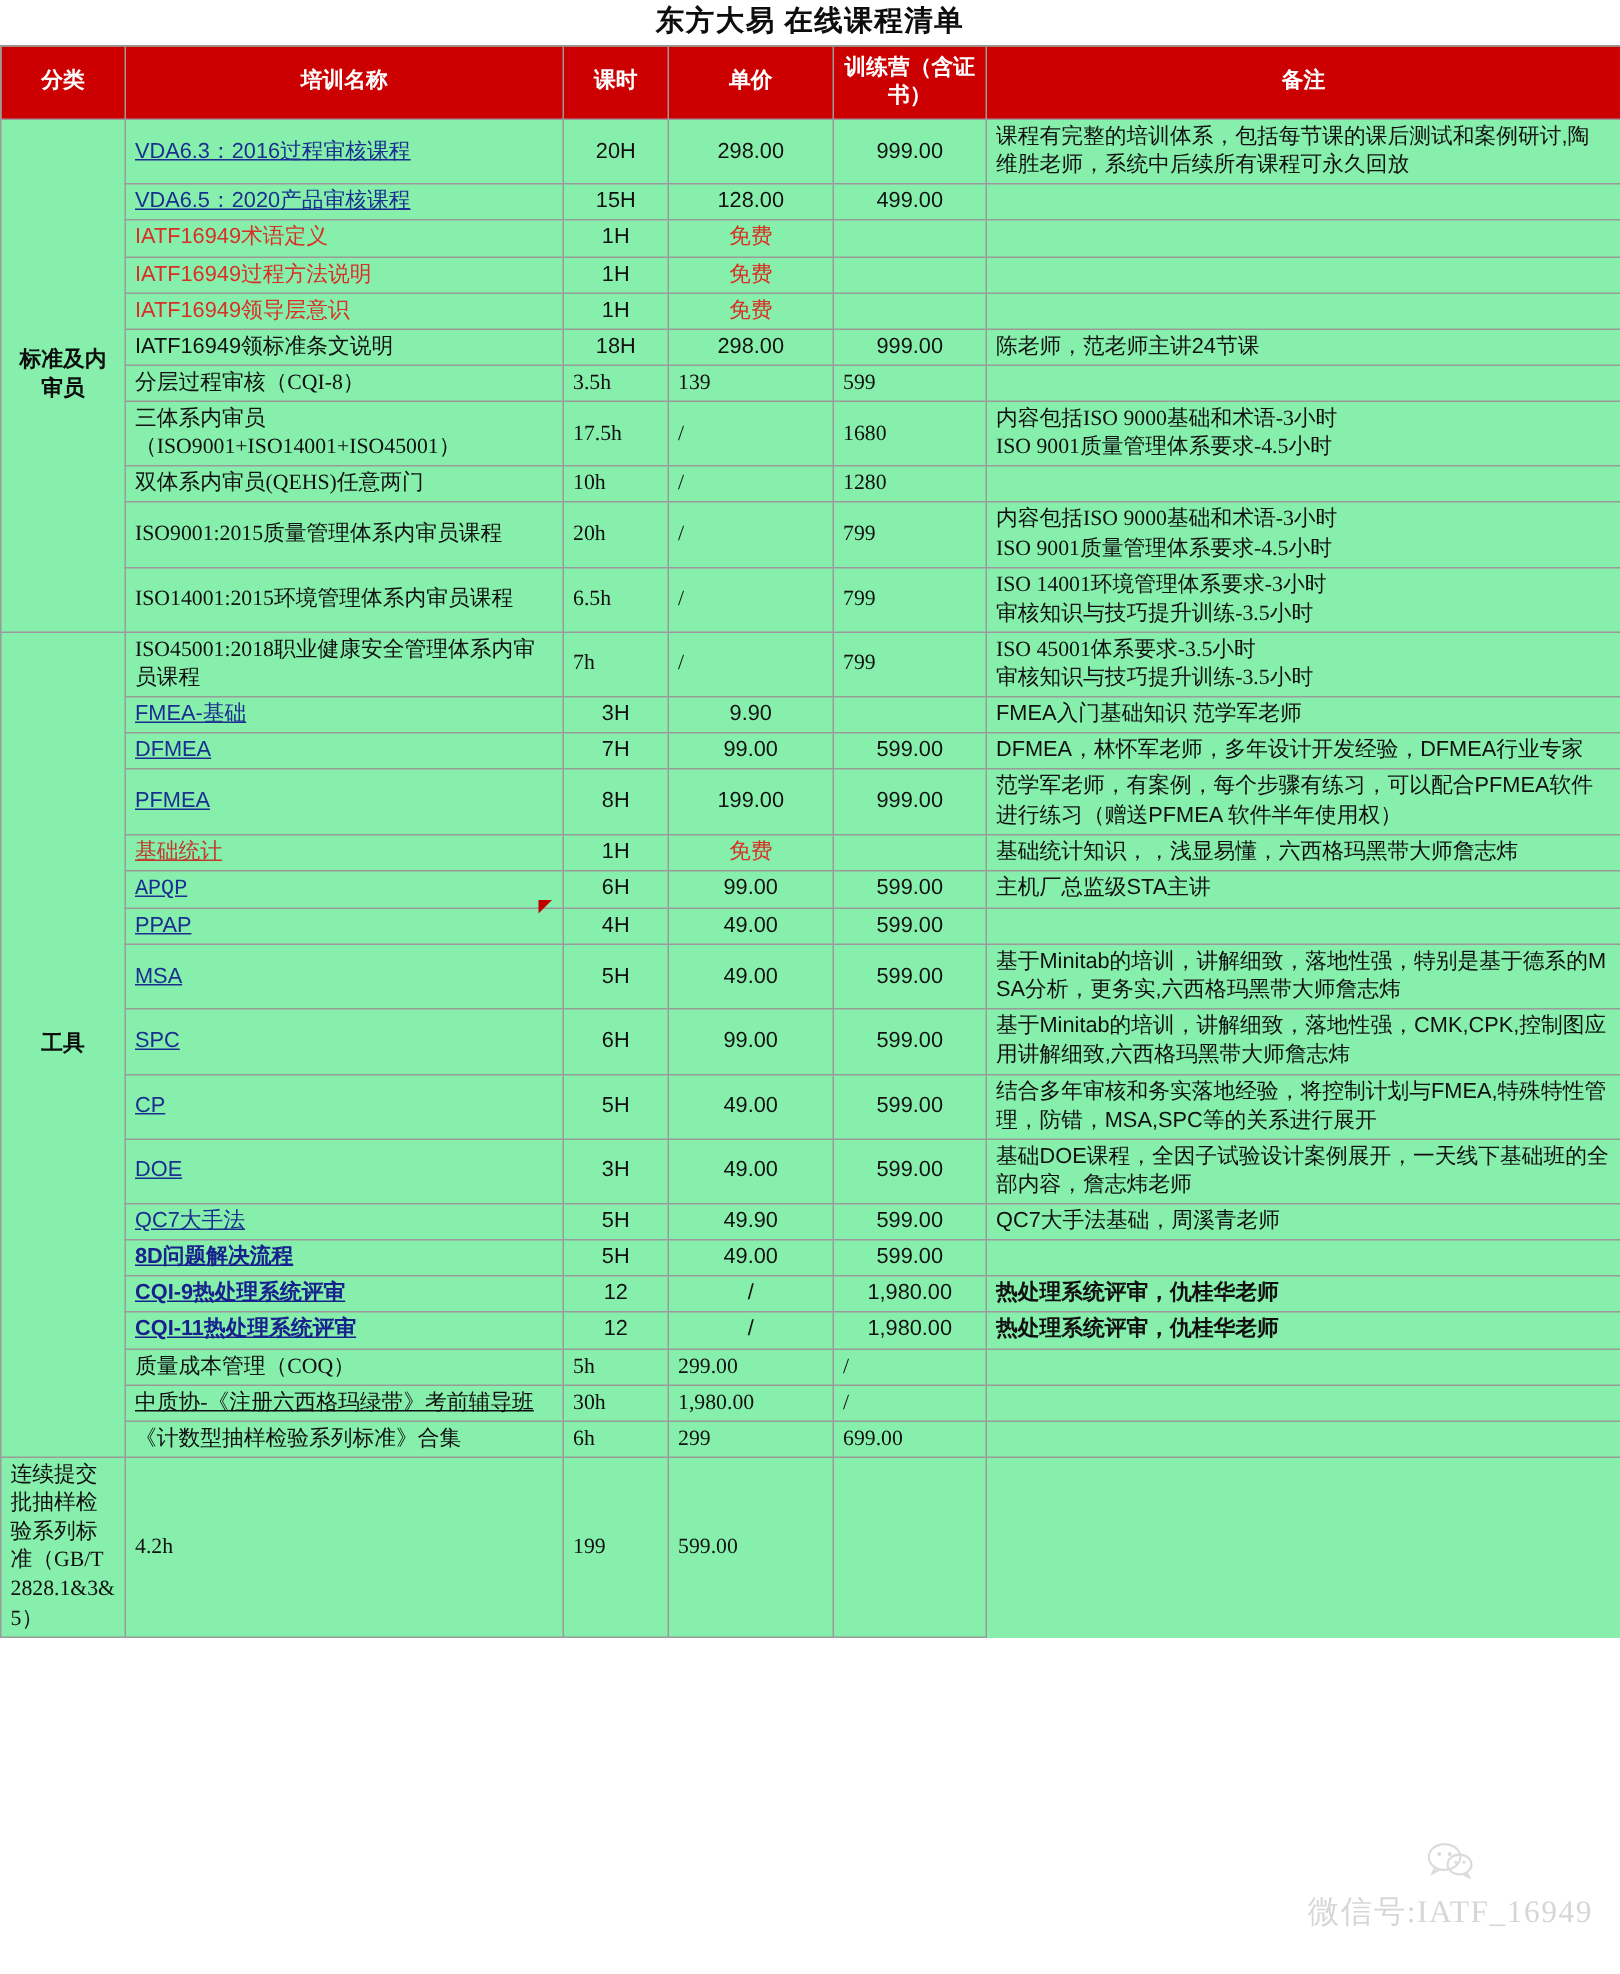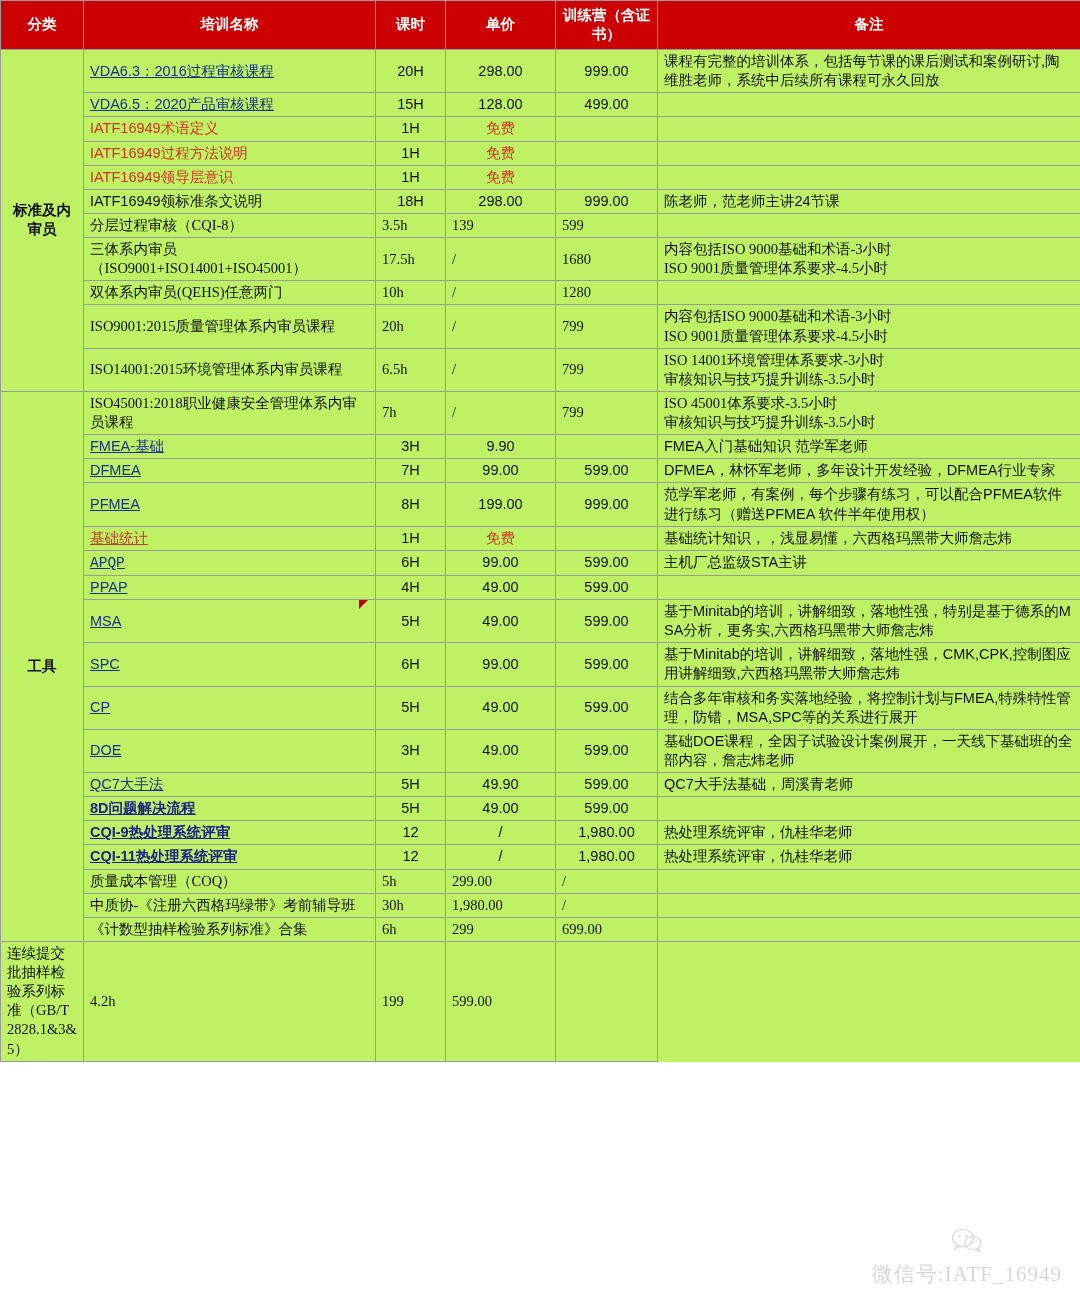--- a/index.html
+++ b/index.html
@@ -30,21 +30,21 @@
     font-family:"Liberation Serif","DejaVu Serif",serif;
     color:#0d0d0d;
     background:#fff;
   }
 
   
   table.course{
     width:1080px;
     border-collapse:collapse;
     table-layout:fixed;
-    background:#bef264;
+    background:#86efac;
   }
   table.course td, table.course th{
     border:1px solid #9a9a9a;
     padding:2px 6px;
     vertical-align:middle;
     font-size:14.5px;
     line-height:1.32;
     word-break:break-all;
   }
 
@@ -88,21 +88,21 @@
   .lnk-b{color:#17228c;text-decoration:underline;font-weight:bold;}
   .red{color:#d93025;}
   .red-u{color:#c0392b;text-decoration:underline;}
   .plain{color:#111;}
 
   
   td.ctr{text-align:center;}
   td.lft{text-align:left;}
   td.free{text-align:center;color:#d93025;font-weight:normal;}
   td.remark{text-align:left;font-size:14px;line-height:1.4;}
-  td.remark.b{font-weight:normal;}
+  td.remark.b{font-weight:bold;}
 
   
   .sans{font-family:"Liberation Sans","DejaVu Sans",sans-serif;}
   .serif{font-family:"Liberation Serif","DejaVu Serif",serif;}
 
   
   .tri-marker{
     position:absolute;
     left:359px;
     top:600px;
@@ -130,20 +130,21 @@
     white-space:nowrap;
     flex-direction:column;
   }
   .watermark svg{display:block;}
 </style>
 </head>
 <body>
 
 <div class="page">
 
+  <div class="doc-title">东方大易  在线课程清单</div>
 
   <table class="course">
     <colgroup>
       <col class="c-cat">
         <col class="c-name">
         <col class="c-hours">
       <col class="c-price">
         <col class="c-camp">
         <col class="c-remark">
     </colgroup>
@@ -348,21 +349,21 @@
           <td class="remark sans b" style="white-space: pre-line;">热处理系统评审，仇桂华老师</td>
         </tr>
         <tr>
           <td class="name serif"><span class="plain" style="white-space: pre-line;">质量成本管理（COQ）</span></td>
           <td class="lft serif">5h</td>
           <td class="lft serif">299.00</td>
           <td class="lft serif">/</td>
           <td class="remark serif" style="white-space: pre-line;"></td>
         </tr>
         <tr>
-          <td class="name serif"><span class="plain" style="white-space: pre-line;">中质协-《注册六西格玛绿带》考前辅导班</span></td>
+          <td class="name serif"><span class="plain" style="white-space: pre-line; text-decoration: underline;">中质协-《注册六西格玛绿带》考前辅导班</span></td>
           <td class="lft serif">30h</td>
           <td class="lft serif">1,980.00</td>
           <td class="lft serif">/</td>
           <td class="remark serif" style="white-space: pre-line;"></td>
         </tr>
         <tr>
           <td class="name serif"><span class="plain" style="white-space: pre-line;">《计数型抽样检验系列标准》合集</span></td>
           <td class="lft serif">6h</td>
           <td class="lft serif">299</td>
           <td class="lft serif">699.00</td>

